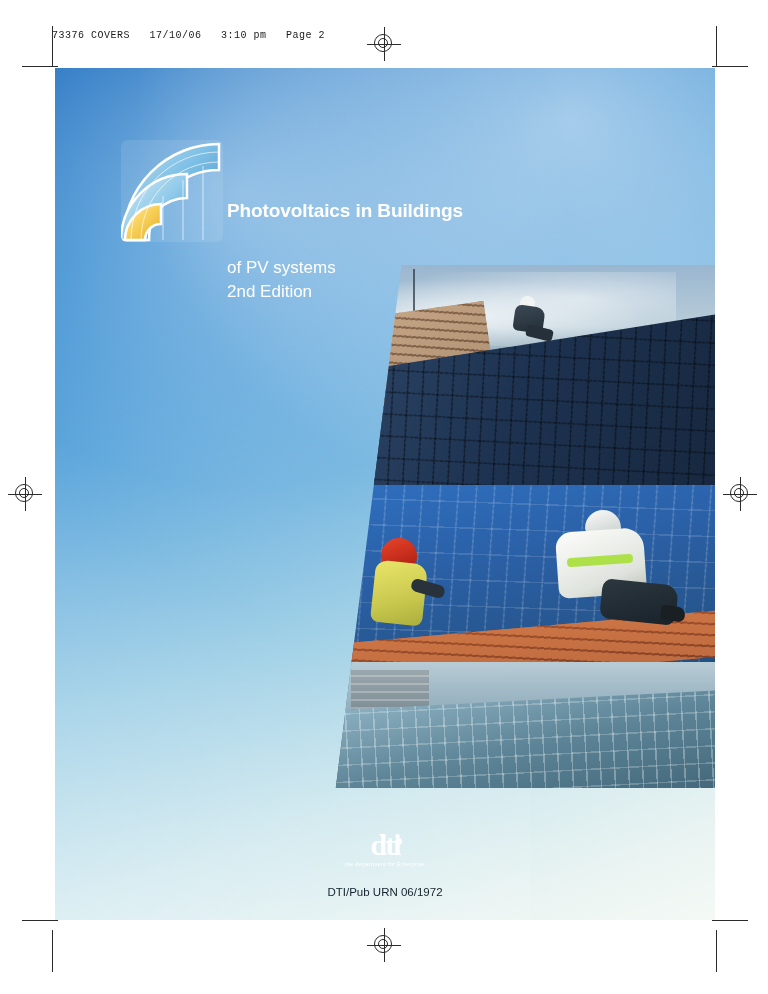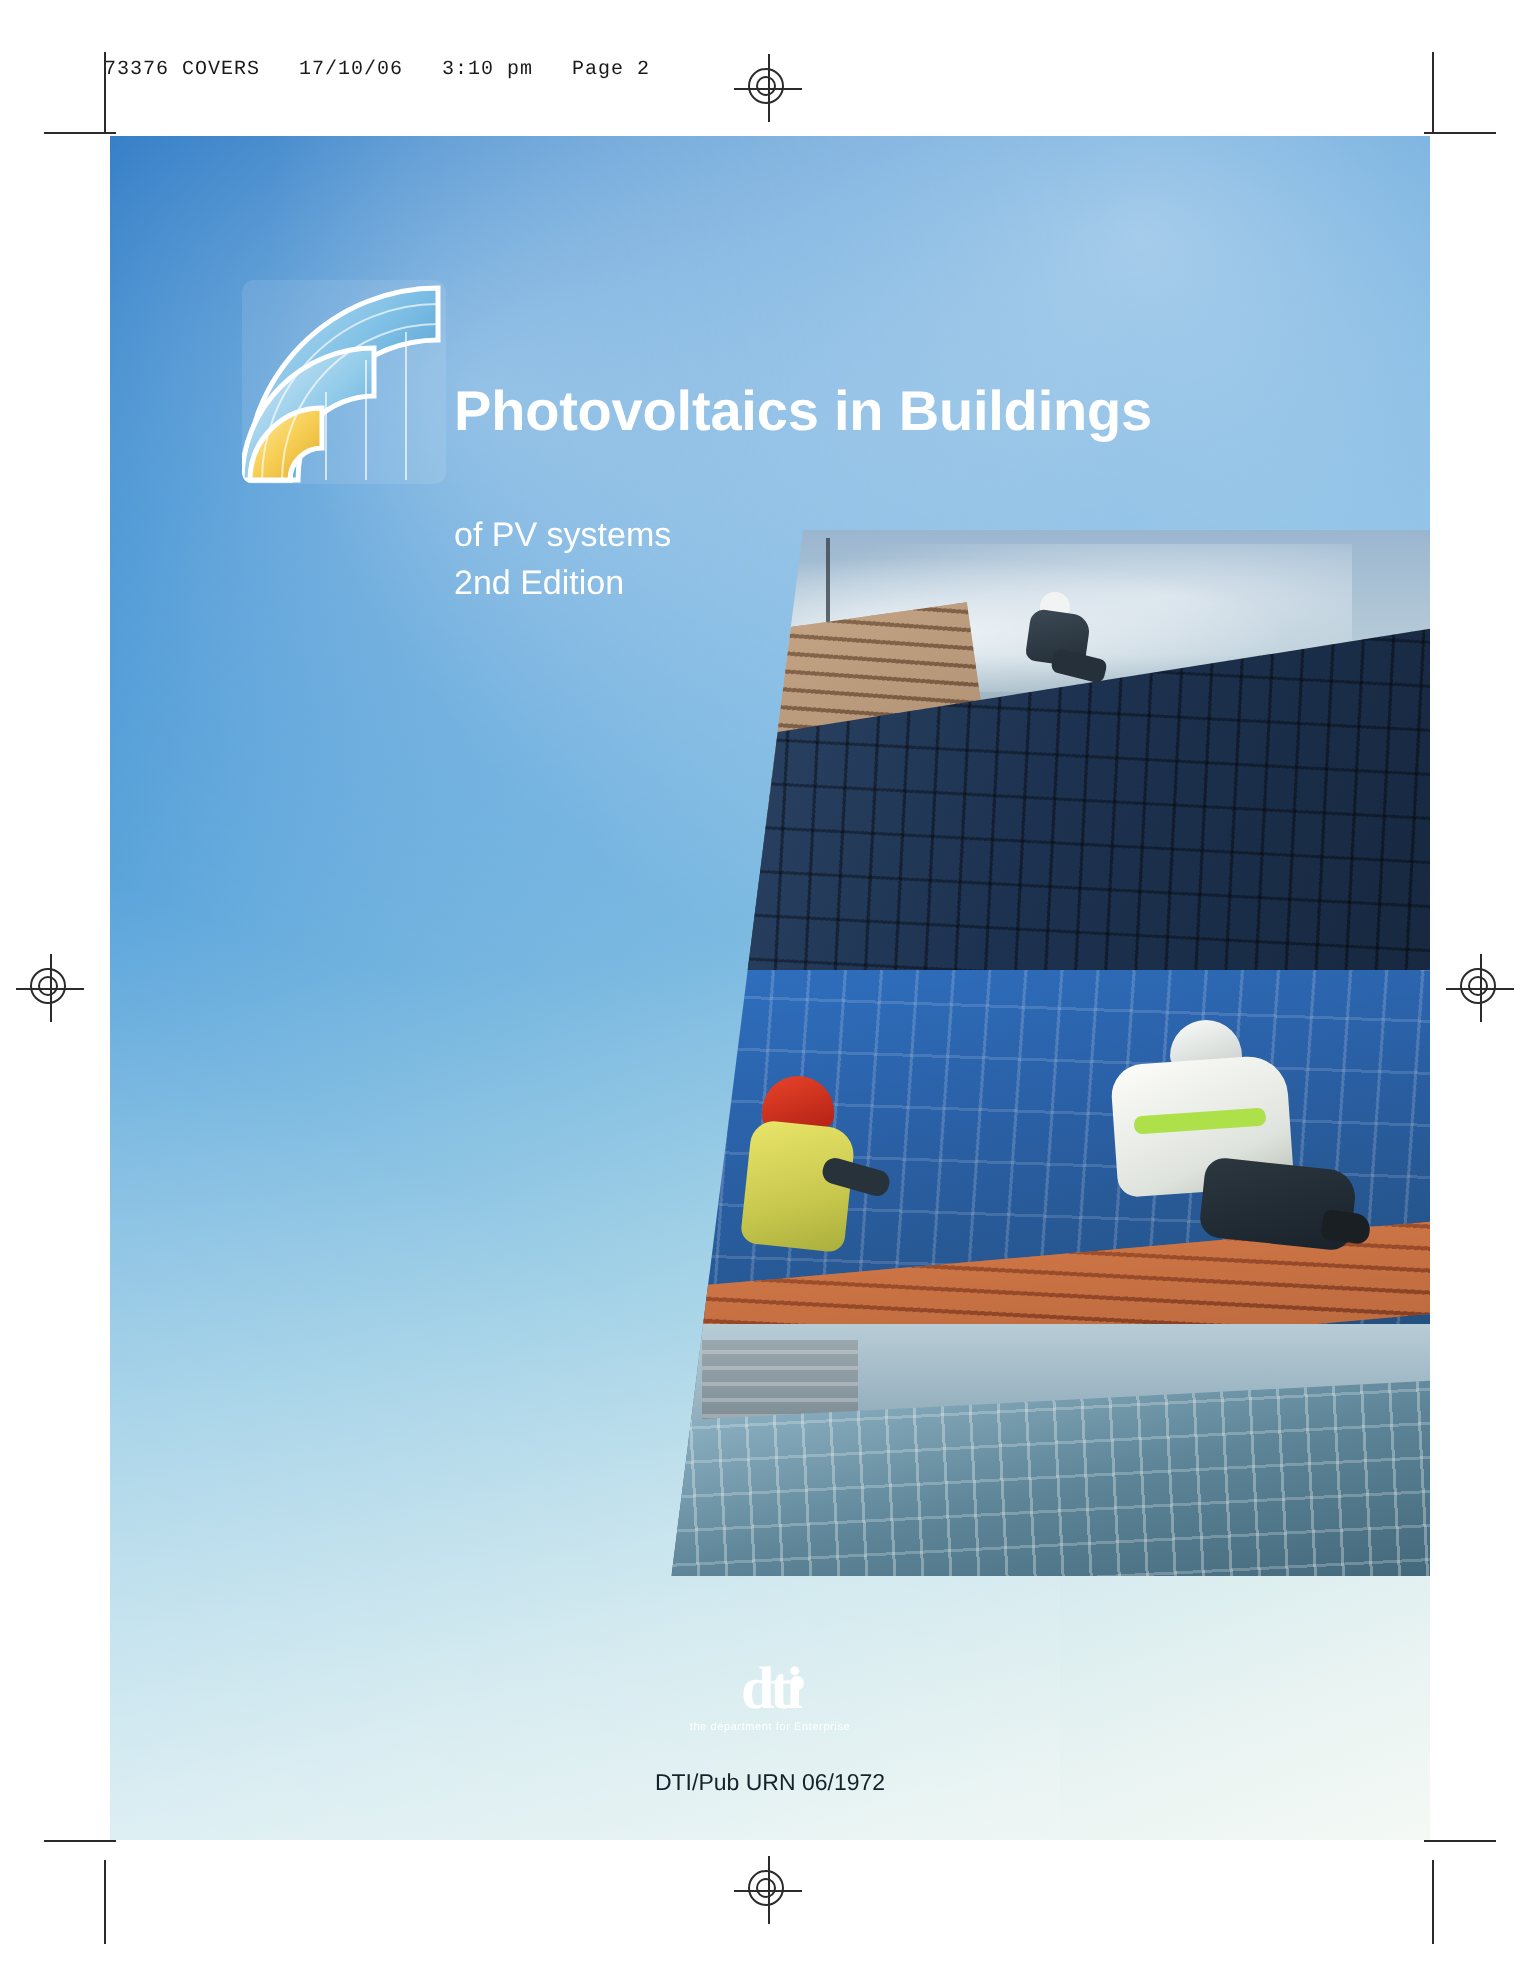--- a/index.html
+++ b/index.html
@@ -114,25 +114,25 @@
   }
 
   
   .title-block {
     position: absolute;
     left: 172px;
     top: 122px;
     width: 420px;
   }
   .main-title {
-    font-size: 28px;
+    font-size: 19px;
     font-weight: bold;
     color: #ffffff;
     letter-spacing: -0.1px;
-    margin: 0 0 10px 0;
+    margin: 10px 0 10px 0;
     line-height: 1.12;
   }
   .sub-title {
     font-size: 17px;
     color: #ffffff;
     line-height: 1.43;
     margin: 0;
     font-weight: normal;
   }
 

